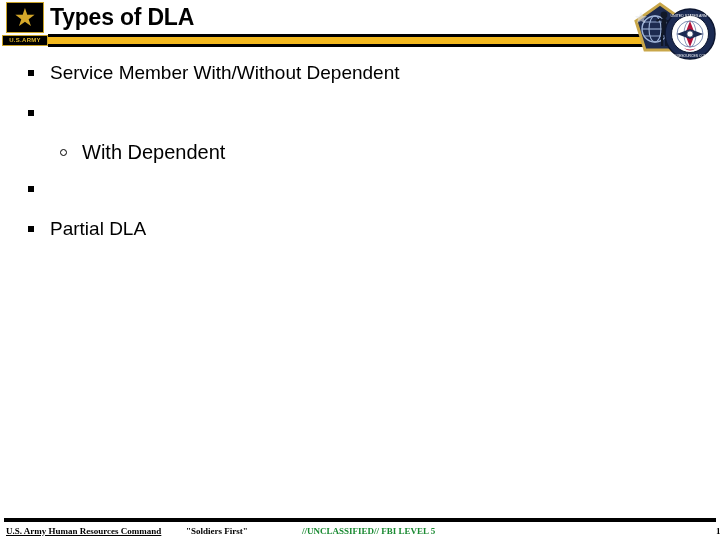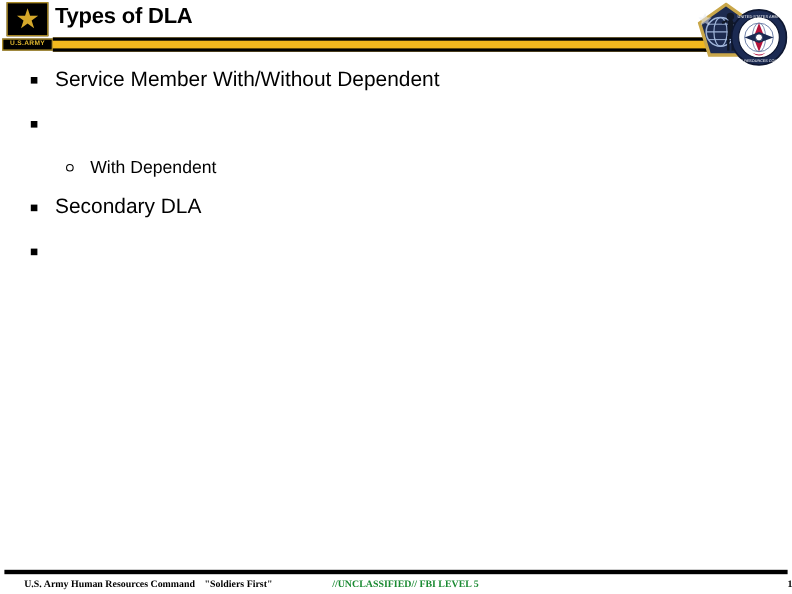--- a/index.html
+++ b/index.html
@@ -64,21 +64,21 @@
     text-align: center;
     line-height: 9px;
     font-family: "Liberation Sans", sans-serif;
   }
 
   
   .slide-title {
     position: absolute;
     left: 50px;
     top: 4px;
-    font-size: 20px;
+    font-size: 23px;
     font-weight: bold;
     color: #000000;
     letter-spacing: -0.2px;
     white-space: nowrap;
   }
 
   
   .gold-bar {
     position: absolute;
     left: 48px;
@@ -154,21 +154,21 @@
     margin-bottom: 15px;
   }
   .bullet-l2 .marker {
     width: 22px;
     flex: 0 0 22px;
     font-size: 13px;
     line-height: 21px;
     color: #000000;
   }
   .bullet-l2 .btext {
-    font-size: 16px;
+    font-size: 20px;
     line-height: 21px;
     color: #000000;
     white-space: nowrap;
   }
   .sq {
     display: inline-block;
     width: 6px;
     height: 6px;
     background: #000000;
     vertical-align: middle;
@@ -203,21 +203,21 @@
     font-family: "Liberation Serif", serif;
     font-weight: bold;
     font-size: 9px;
     color: #000000;
   }
   .footer span.f {
     position: absolute;
     white-space: nowrap;
     line-height: 12px;
   }
-  .f-org   { left: 22px;   top: 1px; }
+  .f-org   { left: 6px;   top: 1px; text-decoration: underline; }
   .f-motto { left: 186px; top: 1px; }
   .f-class { left: 302px; top: 1px; color: #1a8a32; }
   .f-poc   { left: 430px; top: 1px; margin-top: 25px; }
   .f-page  { left: 700px; top: 1px; margin-left: 16px; }
 </style>
 </head>
 <body>
 
 <div class="header">
 
@@ -277,25 +277,25 @@
   </div>
 
   <div class="bullet-row bullet-l2">
     <span class="marker"><i class="circ"></i></span>
     <span class="btext">With Dependent</span>
   </div>
 
 
   <div class="bullet-row bullet-l1">
     <span class="marker"><i class="sq"></i></span>
-    <span class="btext">Secondary DLA</span>
   </div>
 
   <div class="bullet-row bullet-l1">
     <span class="marker"><i class="sq"></i></span>
+    <span class="btext">Partial DLA</span>
   </div>
 
 </div>
 
 <div class="footer-rule"></div>
 <div class="footer">
   <span class="f f-org">U.S. Army Human Resources Command</span>
   <span class="f f-motto">"Soldiers First"</span>
   <span class="f f-class">//UNCLASSIFIED// FBI LEVEL 5</span>
   <span class="f f-poc">POC: Military Pay Instructors</span>

